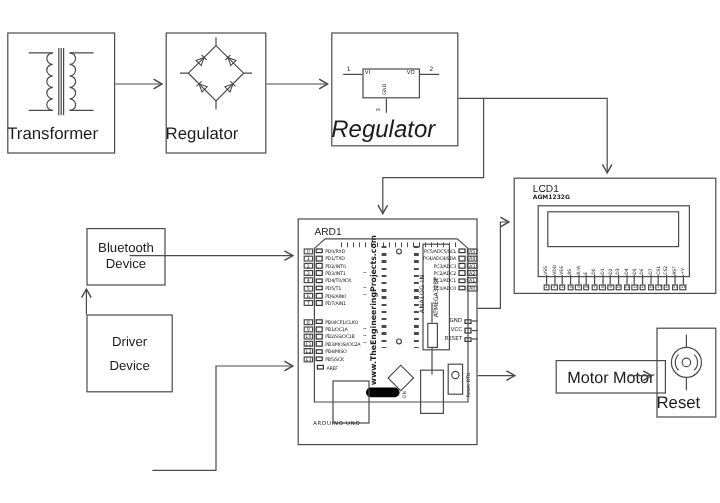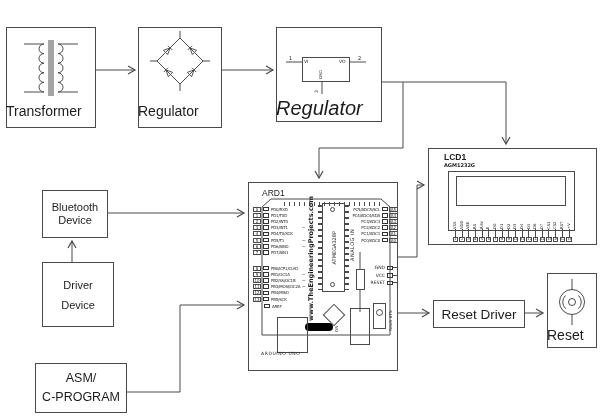--- a/index.html
+++ b/index.html
@@ -3,21 +3,21 @@
 <meta charset="utf-8">
 <style>
   html,body{margin:0;padding:0;background:#fff;}
   #stage{position:relative;width:600px;height:419px;background:#fff;overflow:hidden;
          font-family:"Liberation Sans",sans-serif;color:#1c1c1c;}
   .box{position:absolute;border:1px solid #4a4a4a;background:transparent;box-sizing:border-box;}
   .lbl{position:absolute;white-space:nowrap;color:#1c1c1c;}
   .ctr{text-align:left;}
   .tiny{font-family:"DejaVu Sans",sans-serif;}
   .vtext{writing-mode:vertical-rl;transform:rotate(180deg);display:block;}
-  .flexcol{display:flex;flex-direction:column;align-items:center;justify-content:center;}
+  .flexcol{display:flex;flex-direction:column;align-items:center;justify-content:center;margin-left:30px;}
   svg.overlay{position:absolute;left:0;top:0;z-index:3;pointer-events:none;}
   
   .pinrow{display:flex;align-items:center;height:6.2px;}
   .numbox{width:8px;height:5px;border:1px solid #4a4a4a;font-size:4px;line-height:4px;
           text-align:center;box-sizing:border-box;font-family:"DejaVu Sans",sans-serif;}
   .pinbox{width:6px;height:4.6px;border:1px solid #333;box-sizing:border-box;margin-left:2px;background:#fff;}
   .pinlabel{margin-left:2px;font-size:4px;width:31px;letter-spacing:-0.2px;
             font-family:"DejaVu Sans",sans-serif;white-space:nowrap;}
   .pwm{font-size:4.5px;font-family:"DejaVu Sans",sans-serif;}
   .arow{display:flex;align-items:center;height:6.2px;justify-content:flex-end;}
@@ -121,24 +121,20 @@
   <div class="box flexcol" style="left:42px;top:190px;width:66px;height:48px;font-size:11px;line-height:13px;">
     <div>Bluetooth</div>
     <div>Device</div>
   </div>
 
   <div class="box flexcol" style="left:42px;top:262px;width:72px;height:65px;font-size:11px;line-height:20px;">
     <div>Driver</div>
     <div>Device</div>
   </div>
 
-  <div class="box flexcol" style="left:35px;top:363px;width:92px;height:50px;font-size:12.5px;line-height:19px;">
-    <div>ASM/</div>
-    <div>C-PROGRAM</div>
-  </div>
 
   <div class="box" style="left:248px;top:182px;width:150px;height:189px;"></div>
   <div class="lbl" style="left:262px;top:188px;font-size:8.5px;">ARD1</div>
 
   <div style="position:absolute;left:284px;top:202px;width:100px;height:4px;
               background:repeating-linear-gradient(to right,#4a4a4a 0 1px,transparent 1px 5px);"></div>
 
   <div style="position:absolute;left:253px;top:206px;width:120px;z-index:2;">
 
   <div class="pinrow">
@@ -314,21 +310,21 @@
   <div class="box" style="left:373px;top:303px;width:13px;height:26px;"></div>
   <div style="position:absolute;left:376px;top:309px;width:7px;height:7px;border:1px solid #4a4a4a;border-radius:50%;box-sizing:border-box;"></div>
   <div class="lbl tiny vtext" style="left:388px;top:299px;height:32px;font-size:4px;">Reset BTN</div>
 
   <div class="box" style="left:277px;top:317px;width:31px;height:36px;"></div>
   <div class="box" style="left:350px;top:308px;width:20px;height:37px;"></div>
 
   <div class="lbl tiny" style="left:261px;top:351px;font-size:4.5px;letter-spacing:0.6px;">ARDUINO UNO</div>
 
   <div class="box" style="left:428px;top:148px;width:169px;height:97px;"></div>
-  <div class="lbl" style="left:444px;top:152px;font-size:8.5px;font-weight:bold;">LCD1</div>
+  <div class="lbl" style="left:444px;top:152px;font-size:8.5px;">LCD1</div>
   <div class="lbl tiny" style="left:444px;top:162px;font-size:5px;font-weight:bold;">AGM1232G</div>
   <div class="box" style="left:448px;top:171px;width:127px;height:60px;"></div>
   <div class="box" style="left:456px;top:176px;width:110px;height:30px;"></div>
   <div id="lcdpins">
 
   <div class="lcdcol">
       <span class="lcdlbl">VSS</span>
       <span class="lcdstub"></span>
       <span class="lcdnum">1</span>
     </div>
@@ -413,19 +409,19 @@
       <span class="lcdnum">17</span>
     </div>
       <div class="lcdcol">
       <span class="lcdlbl">+V</span>
       <span class="lcdstub"></span>
       <span class="lcdnum">18</span>
     </div>
     </div>
 
   <div class="box flexcol" style="left:433px;top:300px;width:92px;height:28px;font-size:13.5px;">
-    <div>Reset Driver</div>
+    <div>Motor Motor</div>
   </div>
 
   <div class="box" style="left:547px;top:273px;width:50px;height:75px;"></div>
   <div class="lbl ctr" style="left:547px;top:327px;width:50px;font-size:14px;">Reset</div>
 
 </div>
 
 </body></html>

